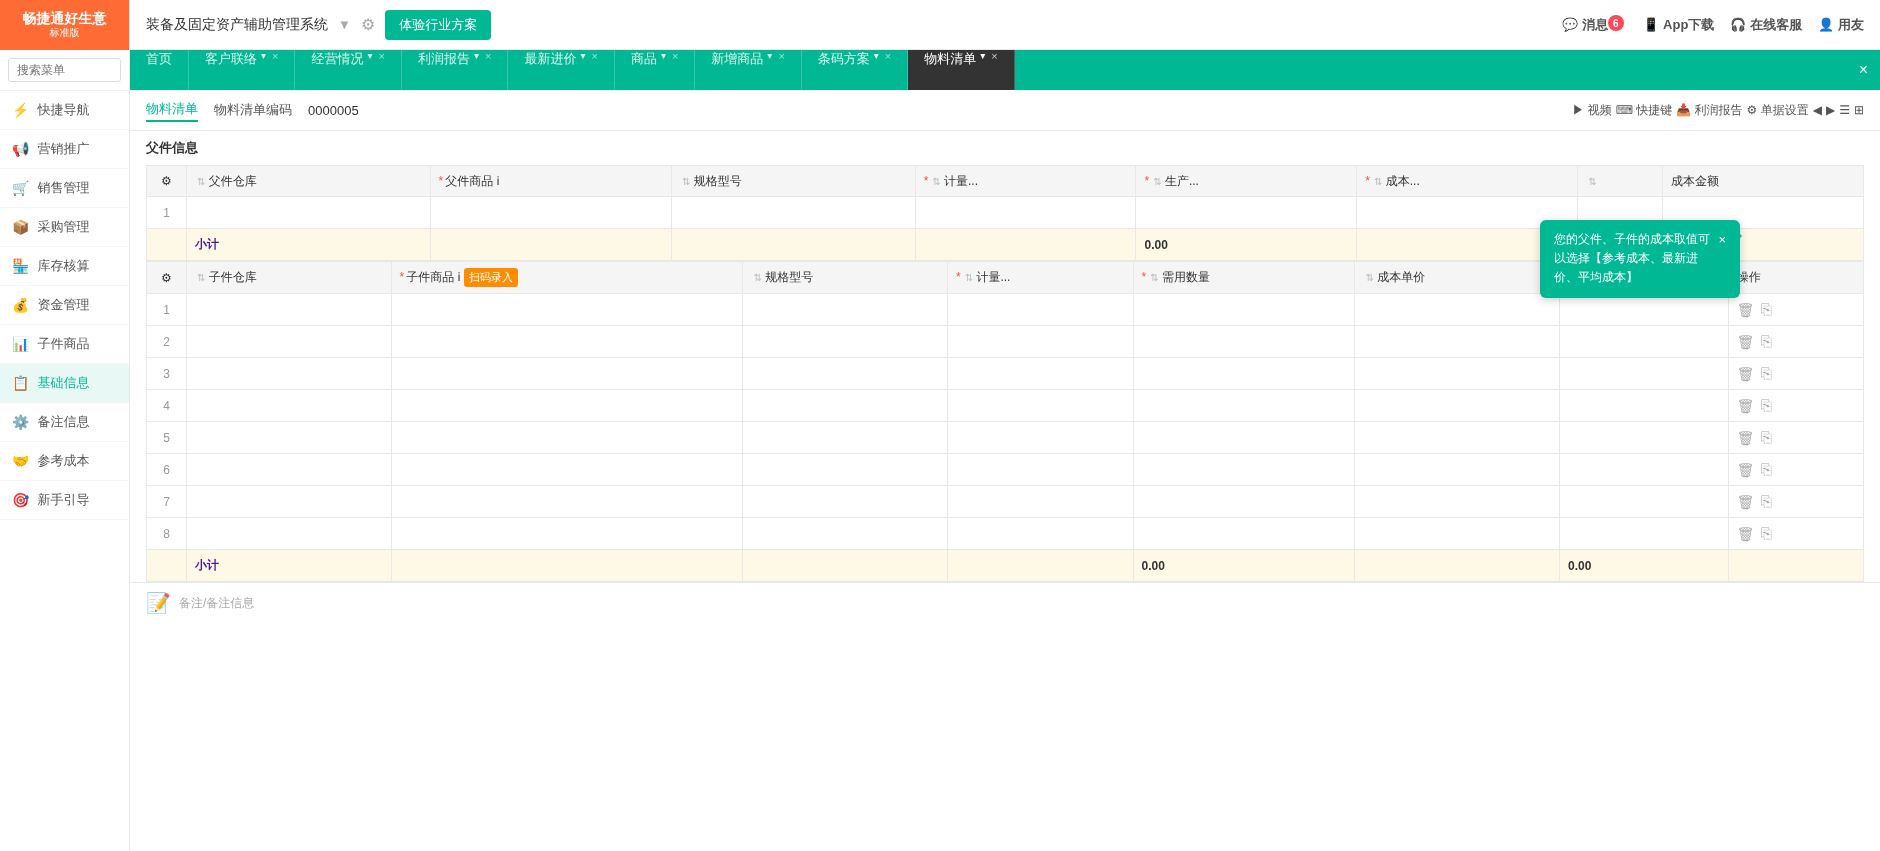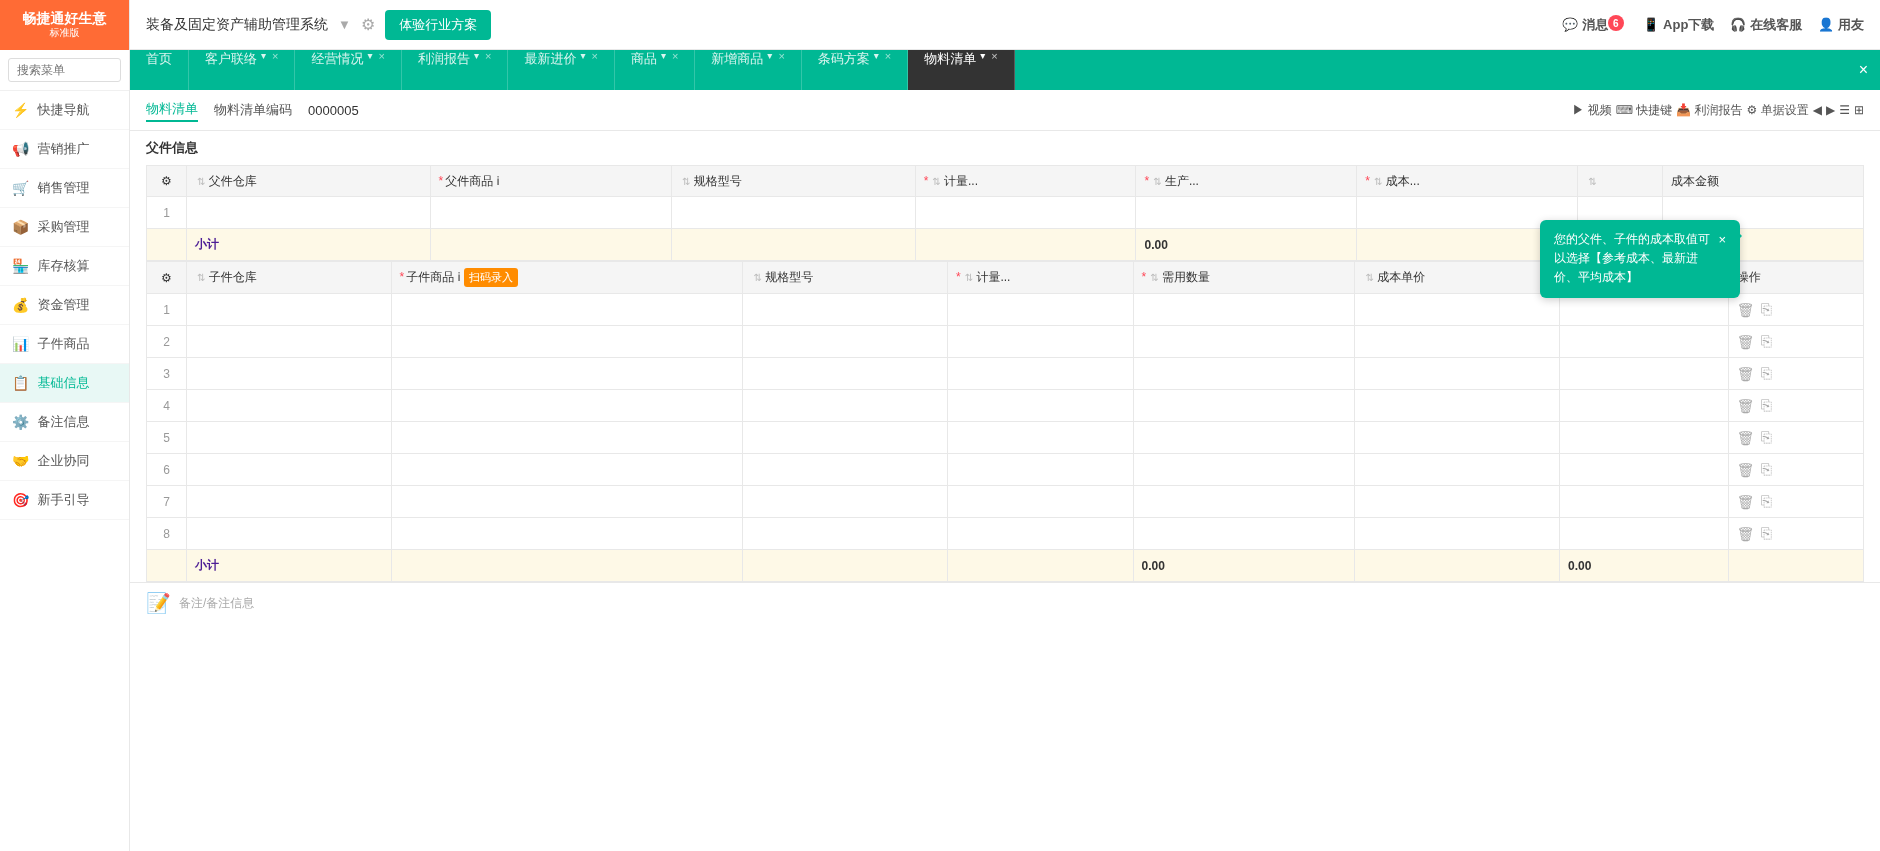--- a/index.html
+++ b/index.html
@@ -349,21 +349,21 @@
   <div class="sidebar-item active">
     <span class="icon">📋</span>
     <span>基础信息</span>
   </div>
   <div class="sidebar-item">
     <span class="icon">⚙️</span>
     <span>备注信息</span>
   </div>
   <div class="sidebar-item">
     <span class="icon">🤝</span>
-    <span>企业协同</span>
+    <span>参考成本</span>
   </div>
   <div class="sidebar-item">
     <span class="icon">🎯</span>
     <span>新手引导</span>
   </div>
 </div>
 
 <div class="main">
 
   <div class="top-header">

